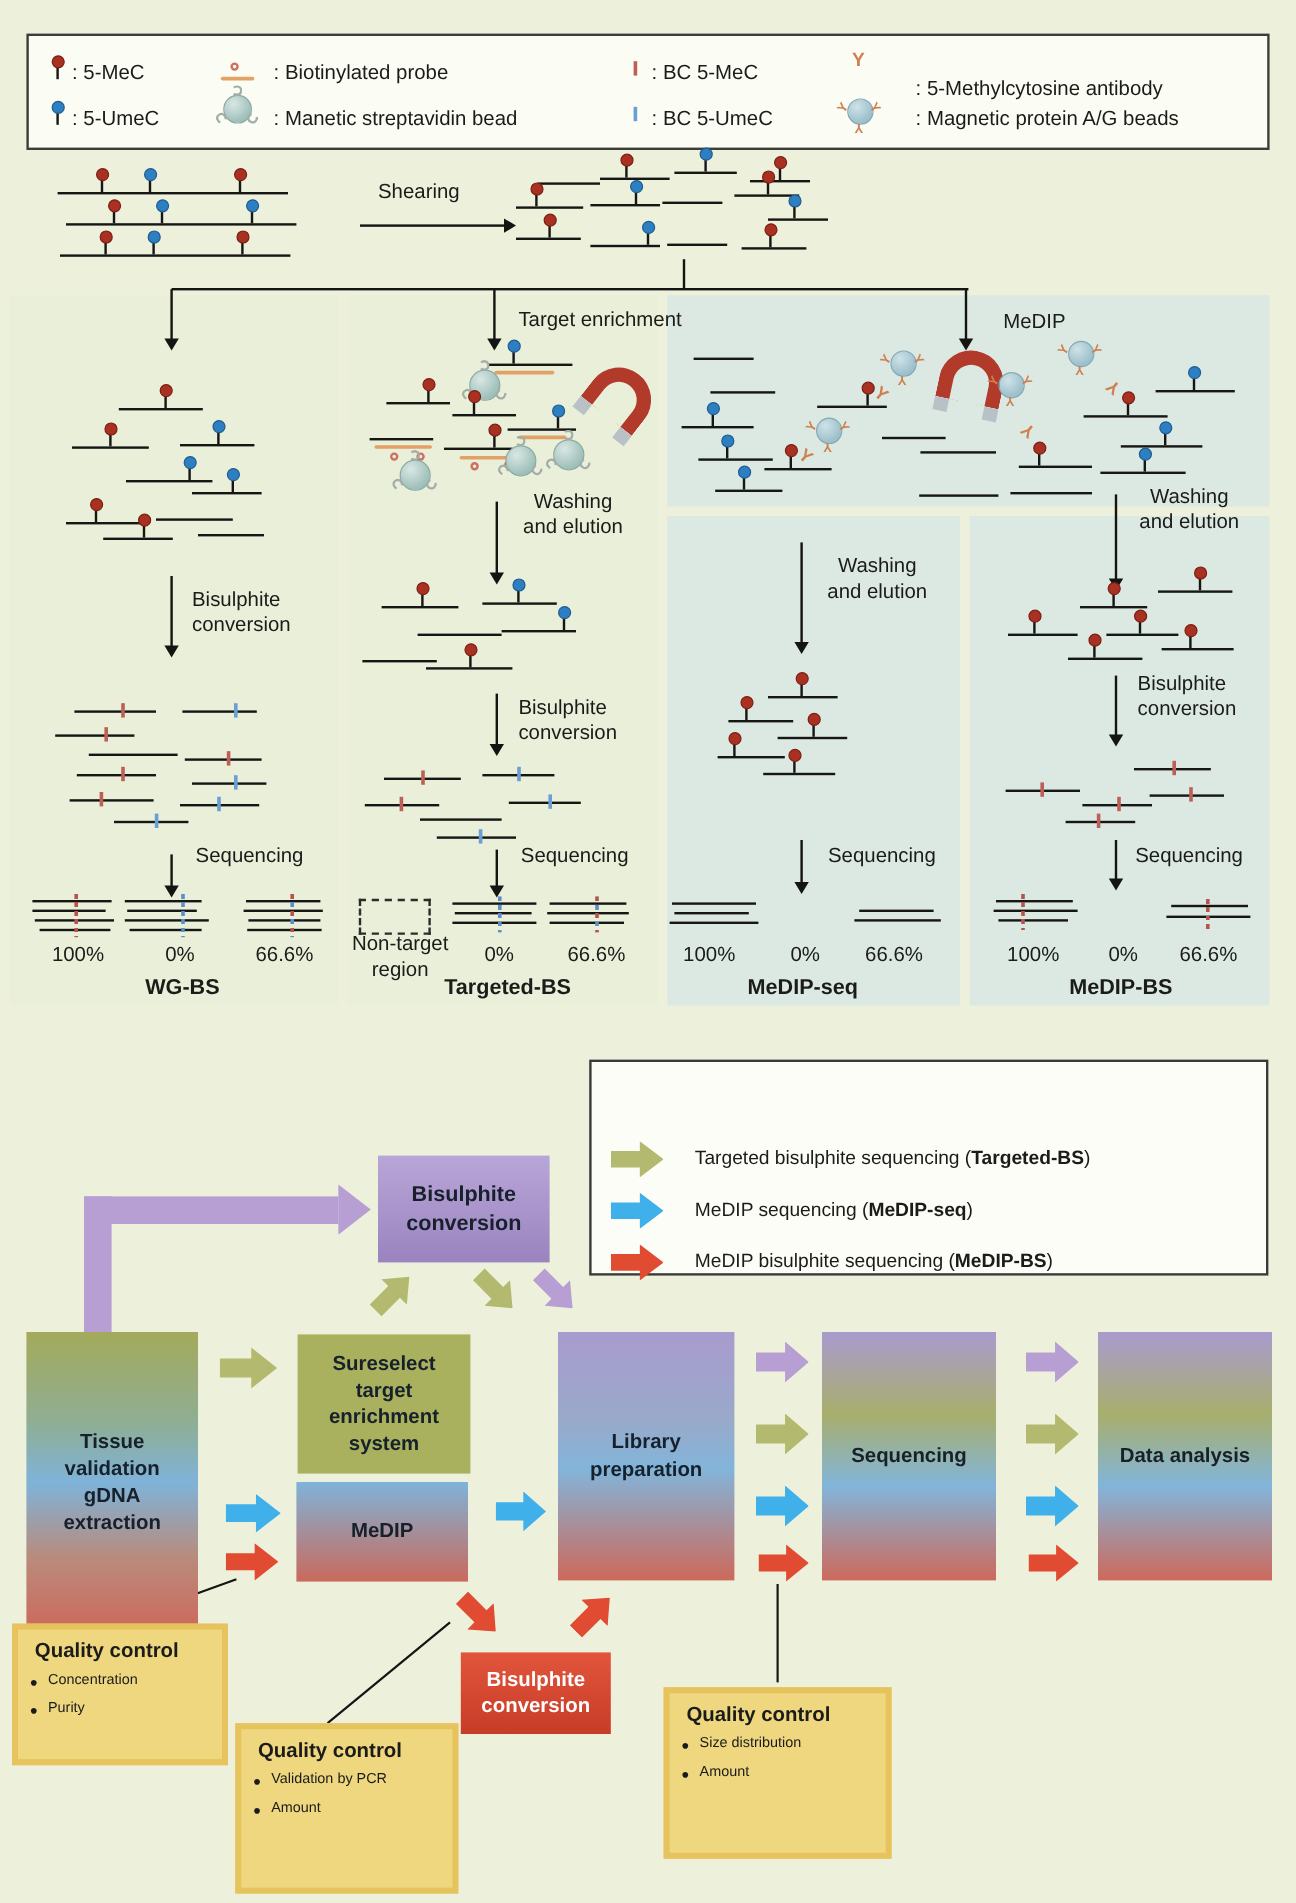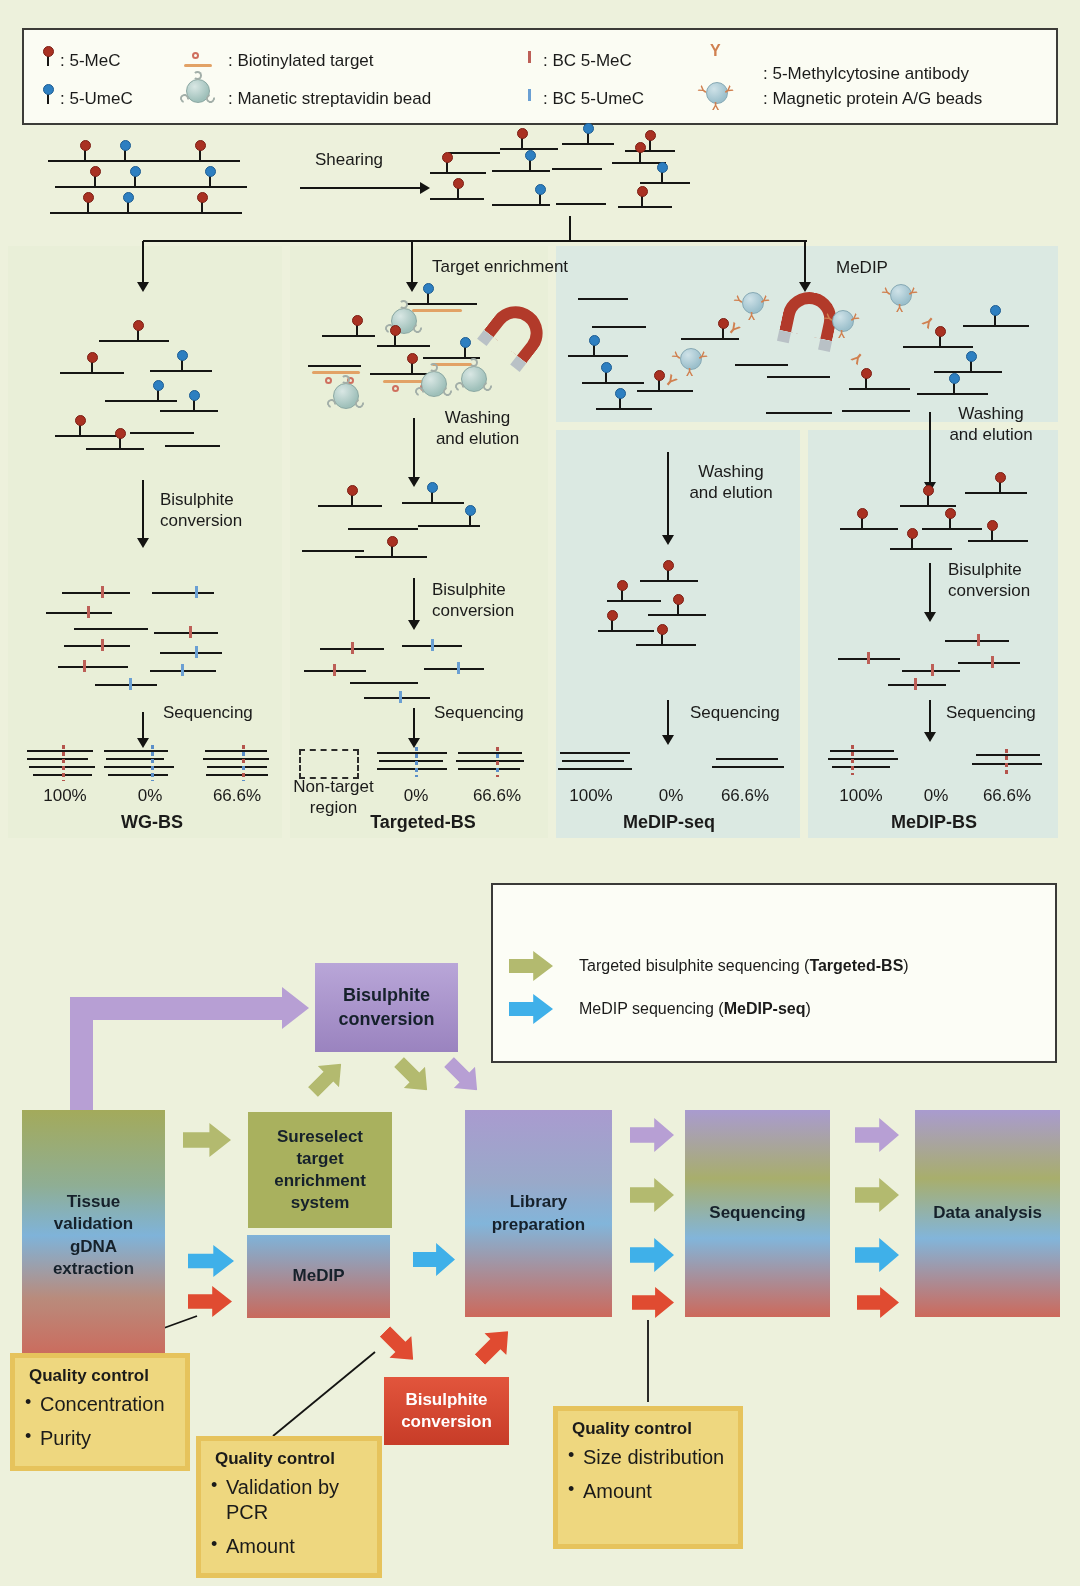--- a/index.html
+++ b/index.html
@@ -48,41 +48,41 @@
         padding:6px;box-sizing:border-box;z-index:2;}
   .flegend{position:absolute;left:491px;top:883px;width:566px;height:180px;
            background:#fcfdf6;border:2px solid #3a3a38;box-sizing:border-box;z-index:2;}
   .leg-row{position:absolute;left:16px;height:32px;display:flex;align-items:center;}
   .leg-arrow{position:relative;display:inline-block;width:44px;height:30px;margin-right:26px;
              clip-path:polygon(0 27%,55% 27%,55% 0,100% 50%,55% 100%,55% 73%,0 73%);}
   .leg-text{font-size:16px;}
   .qcbox{position:absolute;background:#eed77f;border:5px solid #e6c35c;box-sizing:border-box;
          padding:8px 10px;z-index:2;}
   .qcbox h4{margin:0 0 6px 4px;font-size:17px;}
-  .qcbox ul{margin:0;padding:0;list-style:none;font-size:20px;}
+  .qcbox ul{margin:0;padding:0;list-style:none;font-size:12px;}
   .qcbox li{position:relative;padding-left:15px;margin-bottom:9px;line-height:1.25;}
   .qcbox li::before{content:"\2022";position:absolute;left:0;top:-1px;font-size:18px;}
   .elbow{position:absolute;background:#b79fd4;z-index:2;}
   svg.conn{position:absolute;left:0;top:0;z-index:1;pointer-events:none;}
 </style>
 </head>
 <body>
 
 <div id="canvas">
 
   <div class="panel p-green" style="left:8px;top:246px;width:274px;height:592px;"></div>
   <div class="panel p-green" style="left:290px;top:246px;width:258px;height:592px;"></div>
   <div class="panel p-teal" style="left:556px;top:246px;width:502px;height:176px;"></div>
   <div class="panel p-teal" style="left:556px;top:430px;width:244px;height:408px;"></div>
   <div class="panel p-teal" style="left:808px;top:430px;width:250px;height:408px;"></div>
 
   <div class="tlegend"></div>
   <div class="lbl" style="left:60px;top:51px;">: 5-MeC</div>
   <div class="lbl" style="left:60px;top:89px;">: 5-UmeC</div>
-  <div class="lbl" style="left:228px;top:51px;">: Biotinylated target</div>
+  <div class="lbl" style="left:228px;top:51px;">: Biotinylated probe</div>
   <div class="lbl" style="left:228px;top:89px;">: Manetic streptavidin bead</div>
   <div class="lbl" style="left:543px;top:51px;">: BC 5-MeC</div>
   <div class="lbl" style="left:543px;top:89px;">: BC 5-UmeC</div>
   <div class="lbl" style="left:763px;top:64px;">: 5-Methylcytosine antibody</div>
   <div class="lbl" style="left:763px;top:89px;">: Magnetic protein A/G beads</div>
 
   <div class="lbl" style="left:315px;top:150px;">Shearing</div>
   <div class="lbl" style="left:432px;top:257px;width:170px;">Target enrichment</div>
   <div class="lbl" style="left:836px;top:258px;">MeDIP</div>
 
@@ -122,20 +122,24 @@
   <div class="ptitle" style="left:859px;top:812px;">MeDIP-BS</div>
 
   <div class="flegend">
     <div class="leg-row" style="top:65px;">
       <span class="leg-arrow" style="background: rgb(179, 186, 111);"></span>
       <span class="leg-text"><span>Targeted bisulphite sequencing (</span><b>Targeted-BS</b><span>)</span></span>
     </div>
     <div class="leg-row" style="top:108px;">
       <span class="leg-arrow" style="background: rgb(63, 176, 233);"></span>
       <span class="leg-text"><span>MeDIP sequencing (</span><b>MeDIP-seq</b><span>)</span></span>
+    </div>
+    <div class="leg-row" style="top:151px;">
+      <span class="leg-arrow" style="background: rgb(224, 75, 49);"></span>
+      <span class="leg-text"><span>MeDIP bisulphite sequencing (</span><b>MeDIP-BS</b><span>)</span></span>
     </div>
   </div>
 
   <div class="elbow" style="left:70px;top:997px;width:212px;height:23px;"></div>
   <div class="elbow" style="left:70px;top:997px;width:23px;height:113px;"></div>
   <div style="position:absolute;left:282px;top:987px;width:0;height:0;border-top:21px solid transparent;border-bottom:21px solid transparent;border-left:27px solid #b79fd4;z-index:2;"></div>
 
   <div class="gbox" style="left:315px;top:963px;width:143px;height:89px;font-size:18px;background:linear-gradient(180deg,#b9a6d8,#9a83bf);">
       <span>Bisulphite conversion</span>
     </div>

